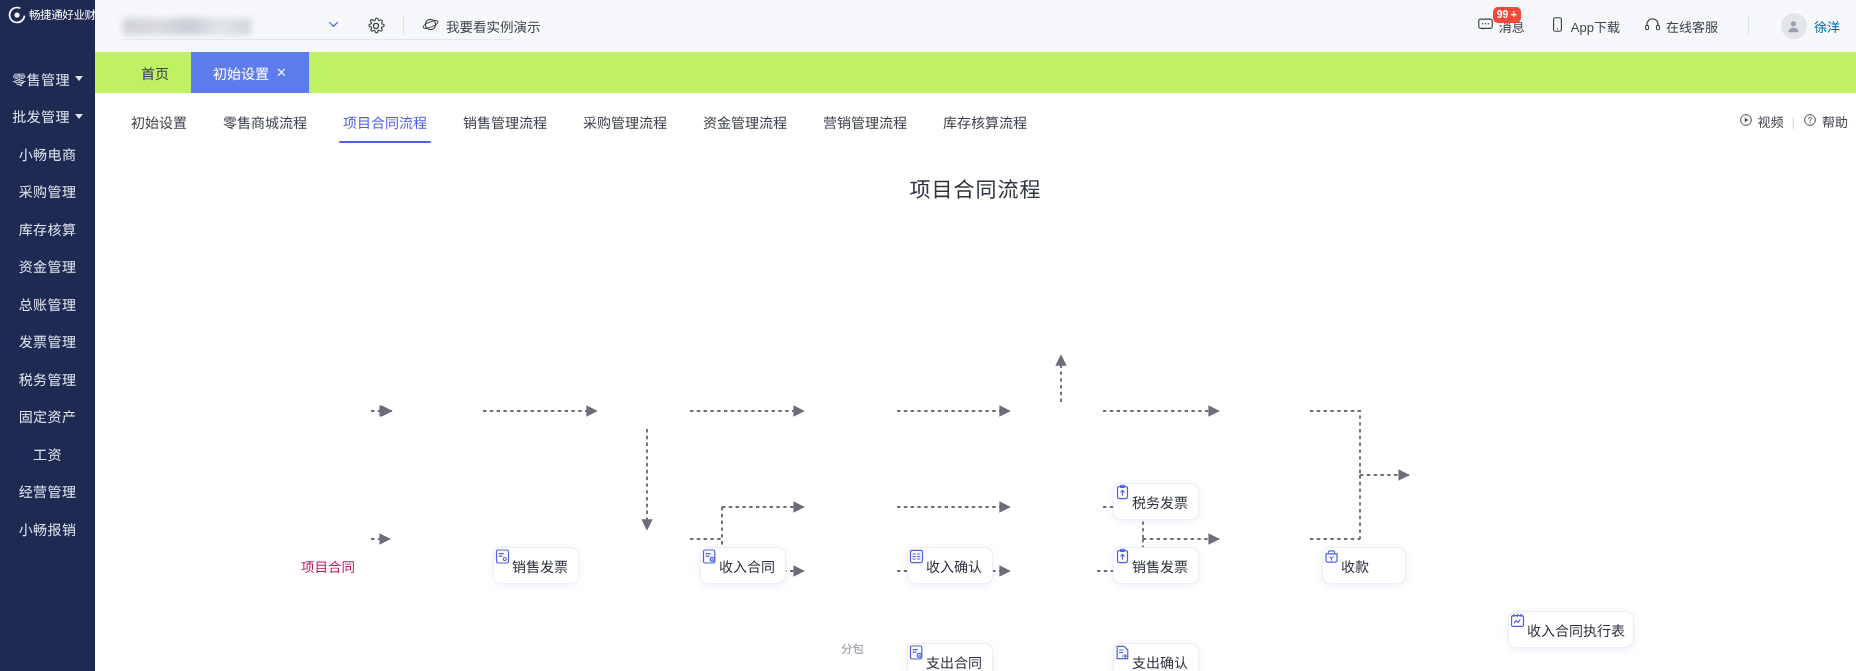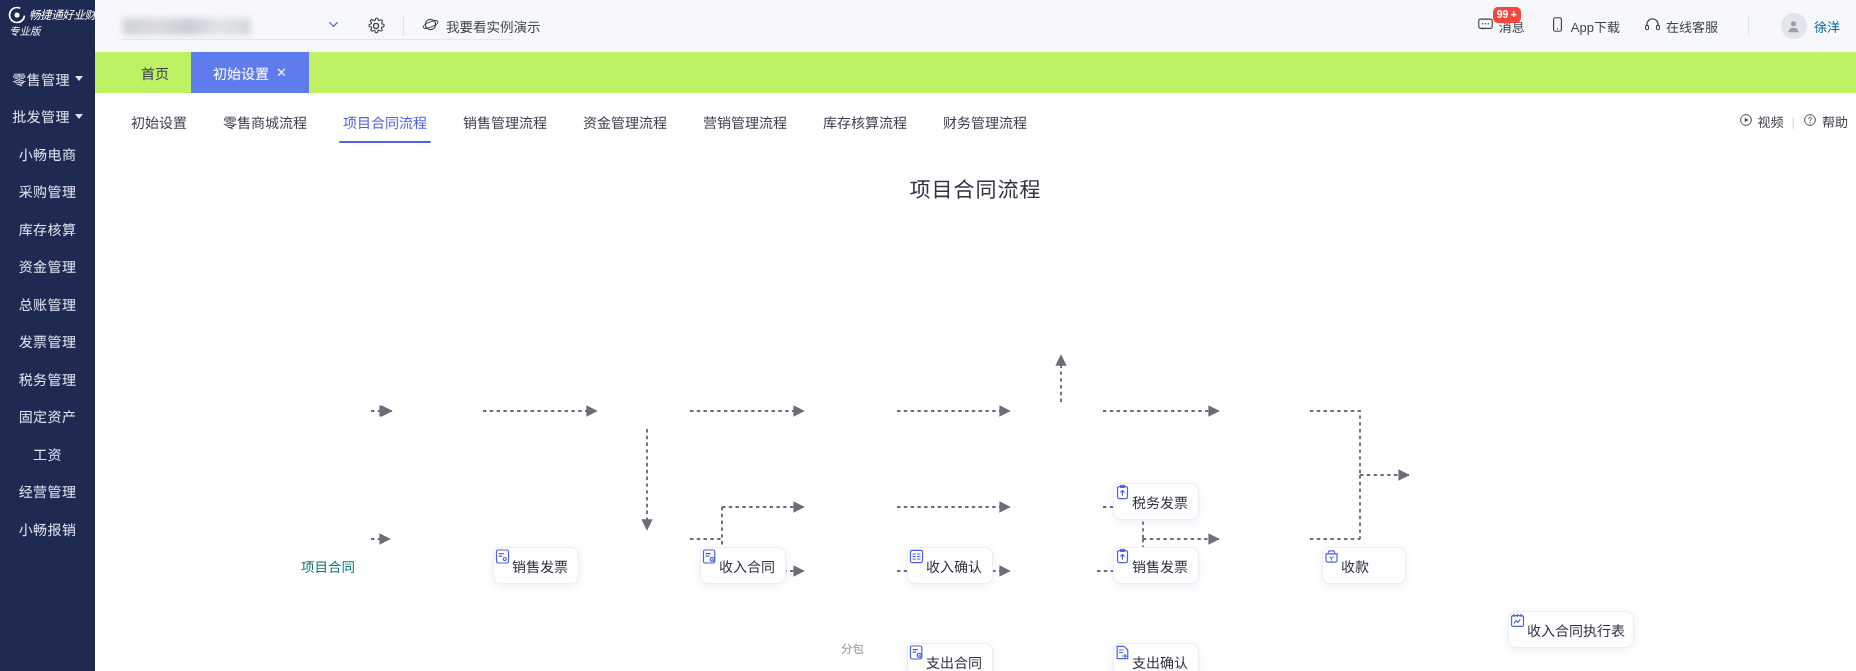--- a/index.html
+++ b/index.html
@@ -15,23 +15,22 @@
   .sidebar {
     width: 95px; height: 671px;
     background: #1f2a52;
     flex: 0 0 95px;
     position: relative;
     overflow: hidden;
   }
   .brand {
     height: 52px;
     padding: 6px 0 0 0;
-    display: flex; flex-direction: column; align-items: flex-start;
+    display: flex; flex-direction: row; align-items: flex-start;
     padding-left: 8px;
-    font-style: italic;
   }
   .brand-row { display: flex; align-items: center; gap: 3px; }
   .brand-logo { width: 18px; height: 18px; flex: 0 0 18px; }
   .brand-text {
     color: #ffffff; font-size: 11.5px; letter-spacing: -0.4px;
     white-space: nowrap; line-height: 18px;
   }
   .brand-sub {
     color: #ffffff; font-size: 10.5px; line-height: 13px;
     margin-top: 1px; padding-left: 1px; opacity: .95;
@@ -150,21 +149,21 @@
   .node {
     position: absolute; height: 35px;
     background: #ffffff; border-radius: 7px;
     box-shadow: 0 0 0 1px #eceef5, 0 2px 9px rgba(93,108,214,.13);
     display: flex; align-items: center; gap: 7px;
     padding: 0 13px 0 11px; cursor: pointer; white-space: nowrap;
   }
   .node .nlabel { font-size: 14px; color: #2f3342; }
   .node svg { flex: 0 0 17px; }
   .rowlabel {
-    position: absolute; font-size: 13.5px; color: #0f766e; white-space: nowrap;
+    position: absolute; font-size: 13.5px; color: #be185d; white-space: nowrap;
   }
   .edgelabel {
     position: absolute; font-size: 11.5px; color: #8c8f9b; white-space: nowrap;
   }
 </style>
 </head>
 <body>
 
 <div id="app">
 
@@ -322,30 +321,30 @@
         <div class="subtab">
             <span>零售商城流程</span>
           </div>
         <div class="subtab active">
             <span>项目合同流程</span>
           </div>
         <div class="subtab">
             <span>销售管理流程</span>
           </div>
         <div class="subtab">
+            <span>采购管理流程</span>
+          </div>
+        <div class="subtab">
             <span>资金管理流程</span>
           </div>
         <div class="subtab">
             <span>营销管理流程</span>
           </div>
         <div class="subtab">
             <span>库存核算流程</span>
-          </div>
-        <div class="subtab">
-            <span>财务管理流程</span>
           </div>
 
         <div class="subtabs-right">
           <div class="srt">
             <span>
               <svg width="14" height="14" viewBox="0 0 24 24">
                 <circle cx="12" cy="12" r="9.2" fill="none" stroke="#3d4048" stroke-width="1.6"></circle>
                 <path d="M10 8.2l6 3.8-6 3.8z" fill="#3d4048"></path>
               </svg>
             </span>

